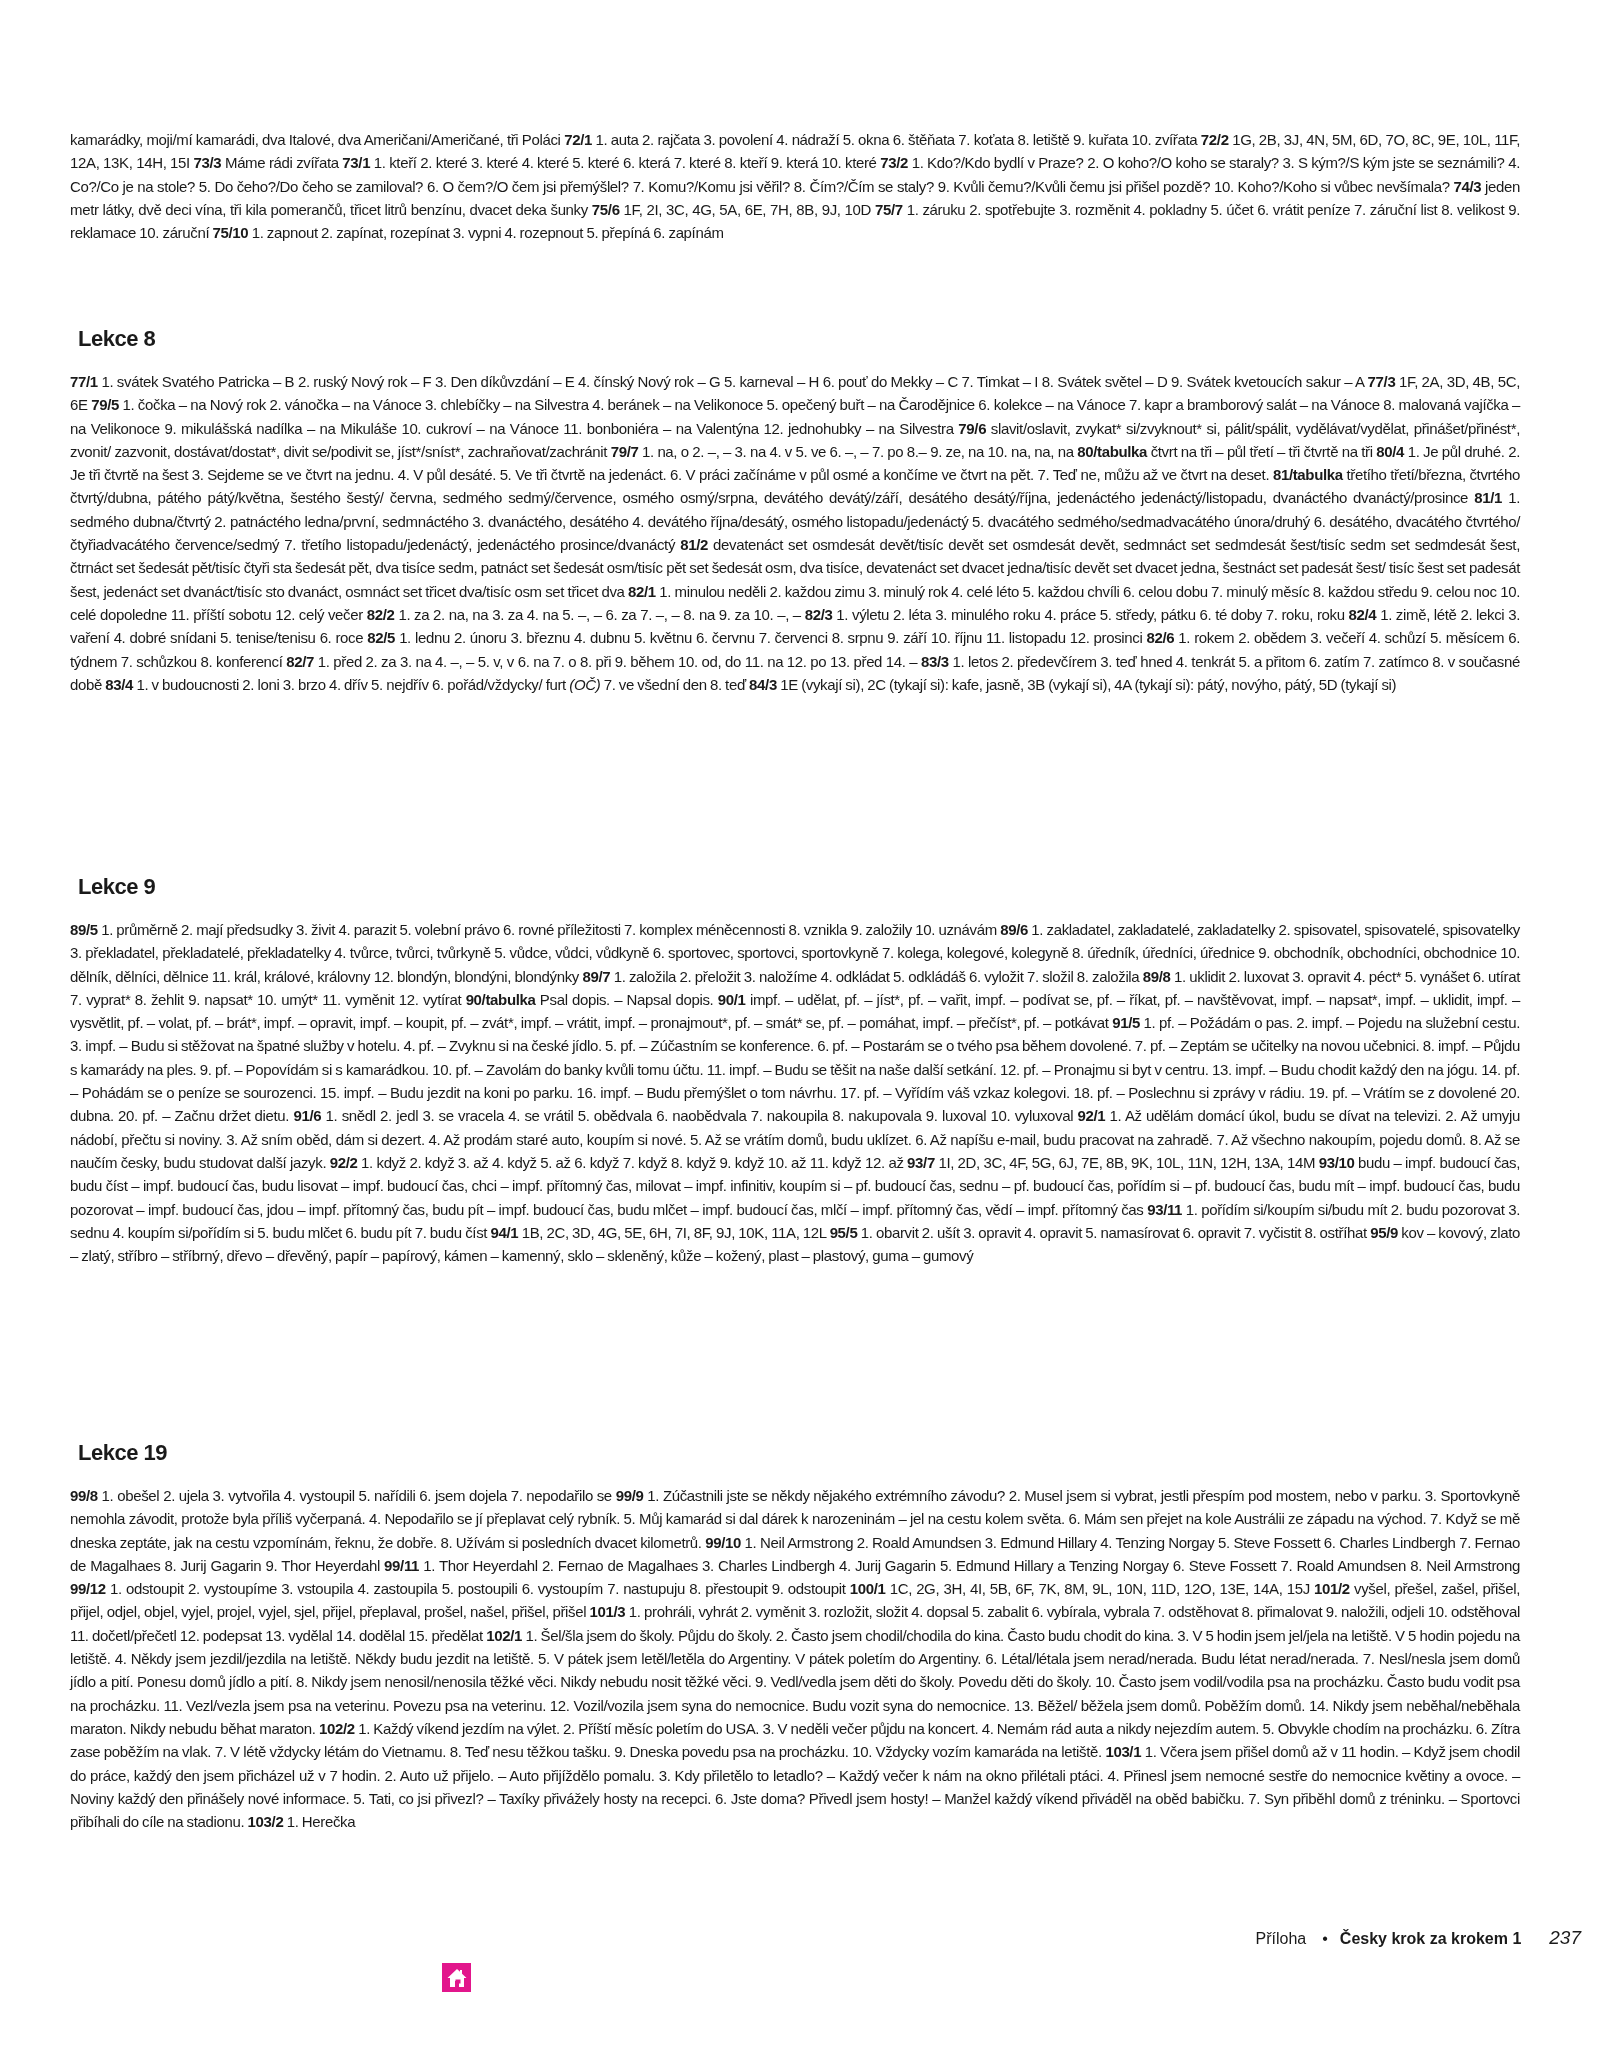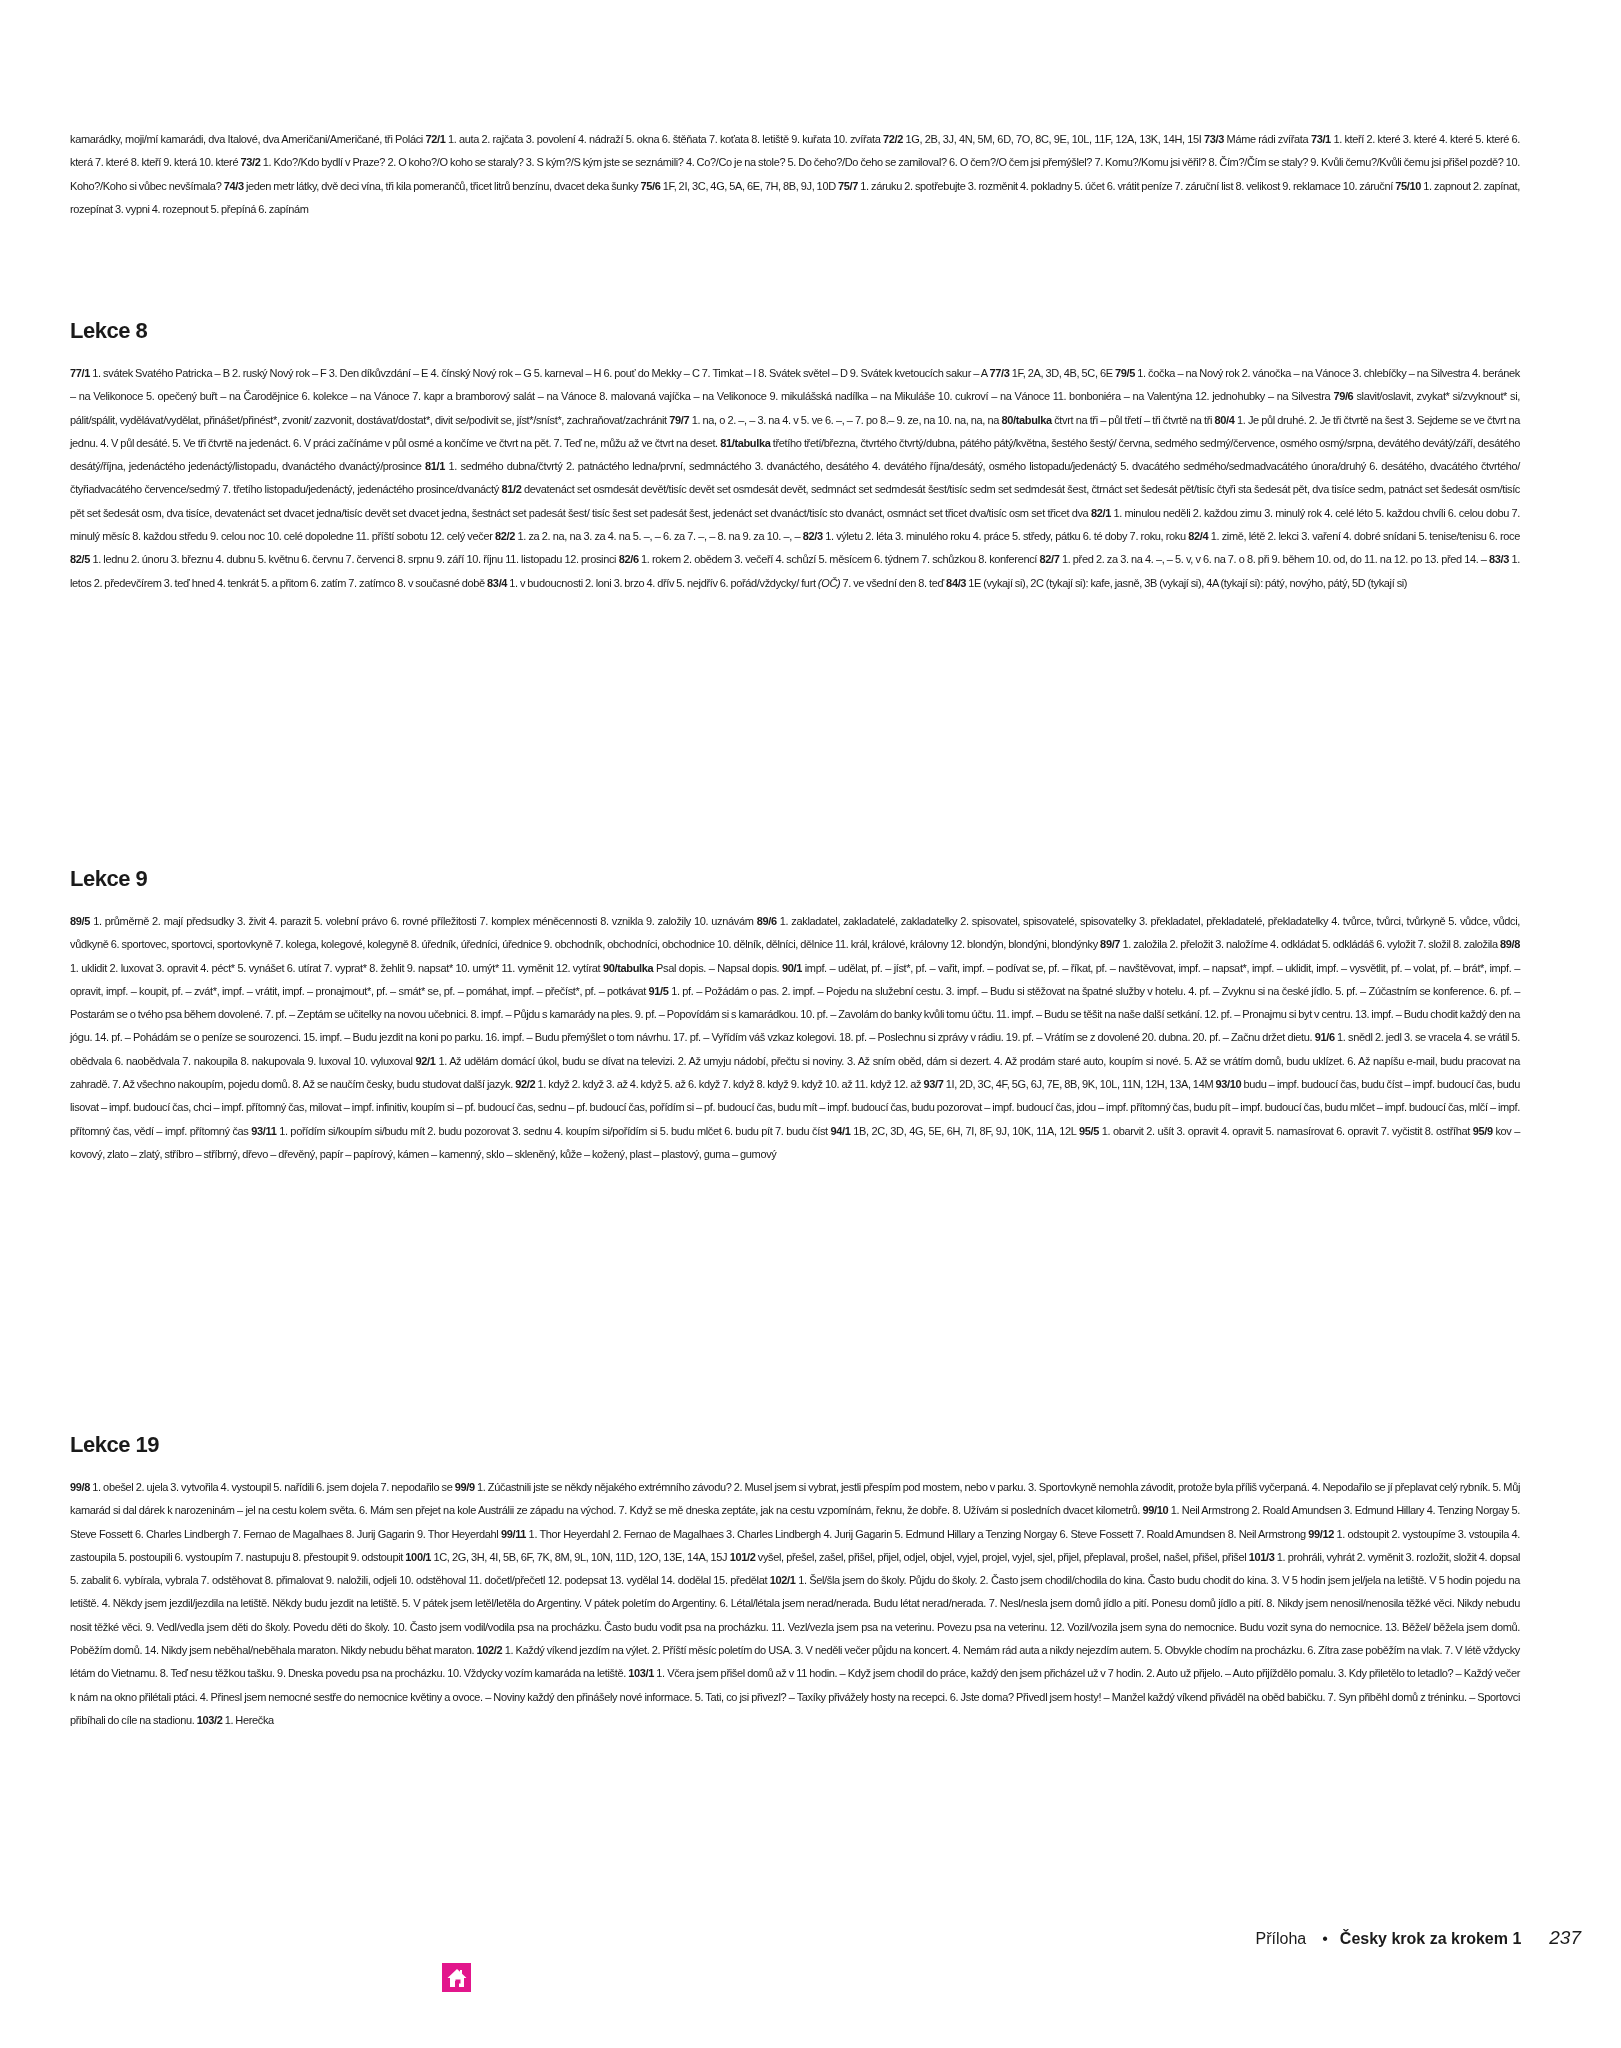--- a/index.html
+++ b/index.html
@@ -1,19 +1,19 @@
 <!DOCTYPE html>
 <html><head>
 <meta charset="utf-8">
 <style>
   html, body { margin: 0; padding: 0; background: #ffffff; }
   body { width: 1621px; height: 2048px; position: relative; overflow: hidden;
          font-family: "Liberation Sans", "DejaVu Sans", sans-serif; color: #1a1a1a; }
-  .para { font-size: 11px; line-height: 23.3px; text-align: justify; margin: 0; letter-spacing: -0.35px; word-spacing: -0.5px; }
-  .lesson-title { font-family: "Liberation Sans", sans-serif; font-weight: bold; font-size: 22px; margin: 0; letter-spacing: -0.5px; }
+  .para { font-size: 15px; line-height: 23.3px; text-align: justify; margin: 0; letter-spacing: -0.35px; word-spacing: -0.5px; }
+  .lesson-title { font-family: "Liberation Sans", sans-serif; font-weight: bold; font-size: 22px; margin: 8px; letter-spacing: -0.5px; }
   .sec { position: absolute; left: 70px; width: 1450px; }
   b { font-weight: bold; }
   i { font-style: italic; }
   .footer { position: absolute; top: 1927px; right: 40px; font-size: 16px; display: flex; align-items: baseline; gap: 8px; }
   .footer .label { margin-right: 4px; }
   .footer .bullet { margin: 0 4px; }
   .footer .book { font-weight: bold; }
   .footer .pageno { font-size: 19px; margin-left: 20px; font-style: italic; }
   .home { position: absolute; left: 442px; top: 1963px; width: 29px; height: 29px; background: #e2168c; display: flex; align-items: center; justify-content: center; }
 </style>

